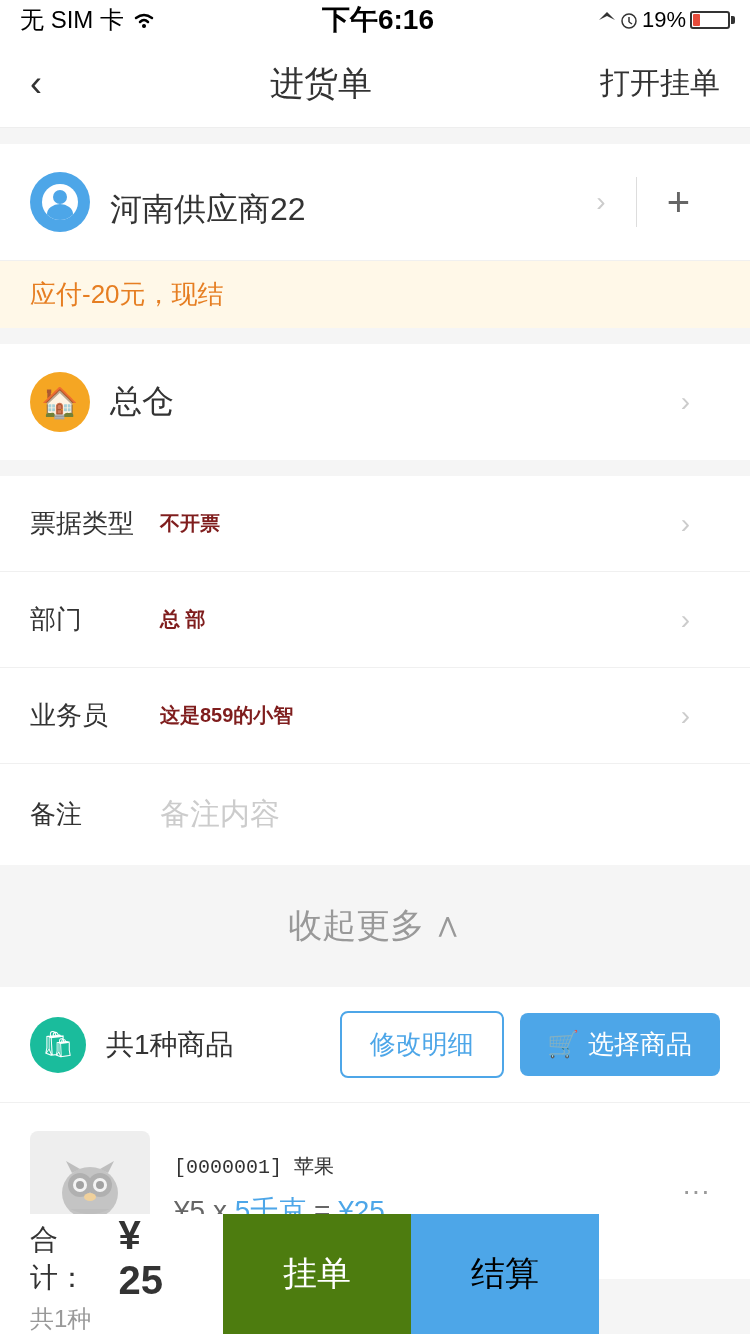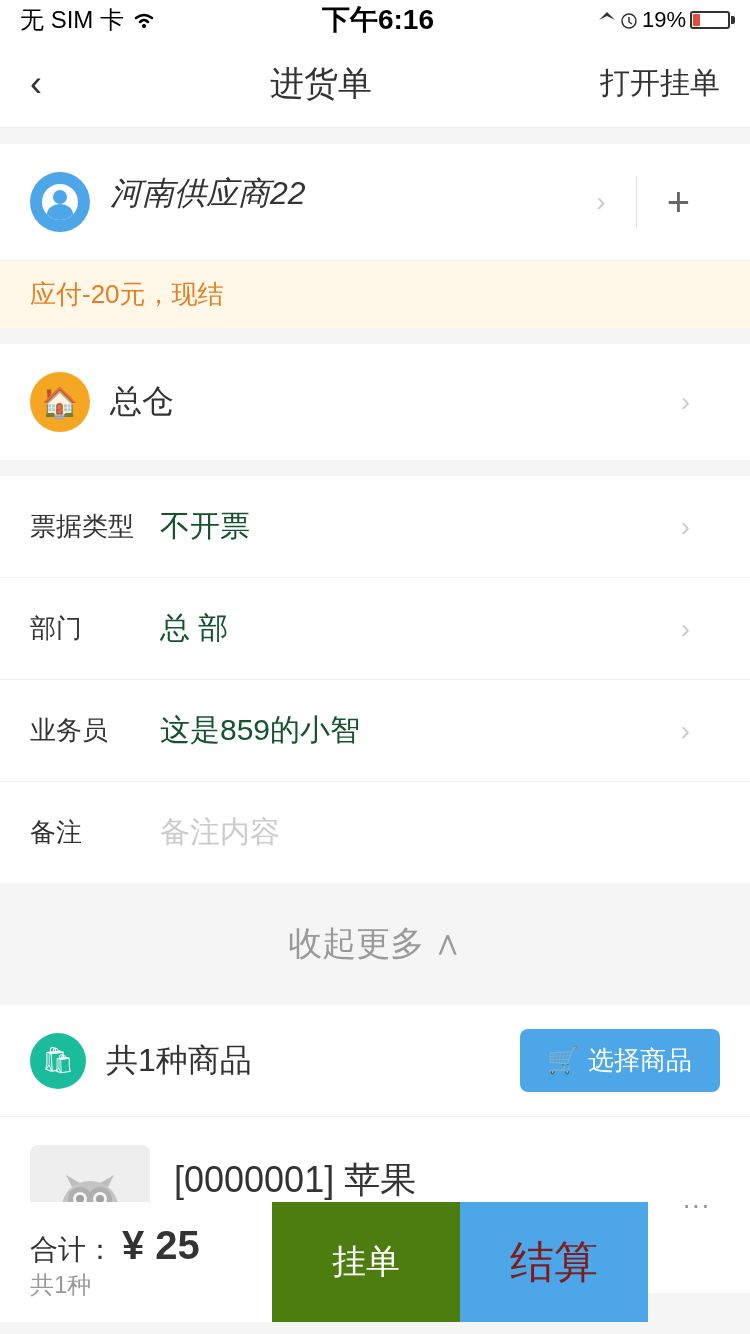--- a/index.html
+++ b/index.html
@@ -110,23 +110,22 @@
     
     .supplier-row {
       display: flex;
       align-items: center;
       padding: 28px 30px;
       background: #fff;
       border-bottom: 1px solid #f0f0f0;
     }
     .supplier-left {
       display: flex;
-      align-items: flex-start;
-      flex: 1;
-      font-style: italic;
+      align-items: flex-end;
+      flex: 1;
     }
     .supplier-avatar {
       width: 60px;
       height: 60px;
       background: #4da6e8;
       border-radius: 50%;
       display: flex;
       align-items: center;
       justify-content: center;
       margin-right: 20px;
@@ -232,23 +231,24 @@
     .form-row:last-child {
       border-bottom: none;
     }
     .form-label {
       font-size: 26px;
       color: #333;
       width: 130px;
       flex-shrink: 0;
     }
     .form-value {
-      font-size: 30px;
-      color: #14532d;
-      flex: 1;
+      font-size: 20px;
+      color: #7f1d1d;
+      flex: 1;
+      font-weight: bold;
     }
     .form-placeholder {
       font-size: 30px;
       color: #ccc;
       flex: 1;
     }
 
     
     .collapse-btn {
       background: #f5f5f5;
@@ -277,21 +277,21 @@
       align-items: center;
       justify-content: center;
       margin-right: 20px;
       flex-shrink: 0;
     }
     .product-count-icon-inner {
       font-size: 26px;
       color: #fff;
     }
     .product-count-text {
-      font-size: 32px;
+      font-size: 28px;
       color: #333;
       flex: 1;
     }
     .btn-outline {
       border: 2px solid #4da6e8;
       border-radius: 8px;
       padding: 14px 28px;
       font-size: 26px;
       color: #4da6e8;
       background: #fff;
@@ -328,44 +328,45 @@
       align-items: center;
       justify-content: center;
       margin-right: 24px;
       flex-shrink: 0;
       overflow: hidden;
     }
     .product-info {
       flex: 1;
     }
     .product-name {
-      font-size: 36px;
+      font-size: 20px;
       color: #333;
       margin-bottom: 12px;
+      font-family: Liberation Mono, monospace;
     }
     .product-price {
       font-size: 28px;
       color: #666;
     }
     .product-price .highlight {
       color: #4da6e8;
     }
     .more-btn {
       color: #999;
       font-size: 28px;
       cursor: pointer;
       padding: 10px;
     }
 
     
     .bottom-bar {
       position: fixed;
-      bottom: 12px;
+      bottom: 0;
       left: 0;
-      width: 648px;
+      width: 599px;
       height: 120px;
       display: flex;
       align-items: center;
     }
     .total-section {
       background: #fff;
       flex: 1;
       height: 100%;
       display: flex;
       flex-direction: column;
@@ -395,27 +396,27 @@
       width: 188px;
       display: flex;
       align-items: center;
       justify-content: center;
       font-size: 34px;
       cursor: pointer;
       border: none;
     }
     .btn-checkout {
       background: #4da6e8;
-      color: #7f1d1d;
+      color: #000000;
       height: 100%;
       width: 188px;
       display: flex;
       align-items: center;
       justify-content: center;
-      font-size: 44px;
+      font-size: 34px;
       cursor: pointer;
       border: none;
     }
 
     .spacer-bottom {
       height: 130px;
     }
   </style>
 </head>
 <body>
@@ -502,20 +503,21 @@
     </div>
   </div>
 
   <div class="collapse-btn">收起更多 ∧</div>
 
   <div class="product-header">
     <div class="product-count-icon">
       <span class="product-count-icon-inner">🛍</span>
     </div>
     <span class="product-count-text">共1种商品</span>
+    <button class="btn-outline">修改明细</button>
     <button class="btn-primary">
       <span>🛒</span>
       <span>选择商品</span>
     </button>
   </div>
 
   <div class="product-item">
     <div class="product-thumb">
       <svg width="80" height="80" viewBox="0 0 80 80" opacity="0.4">
 

